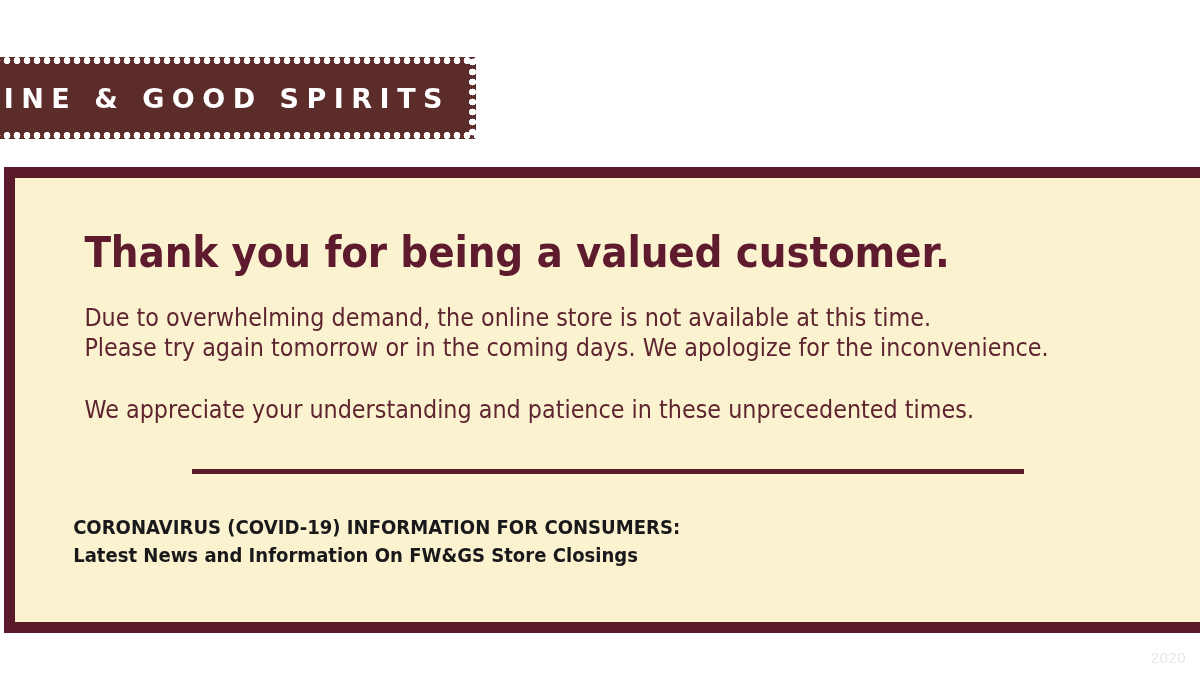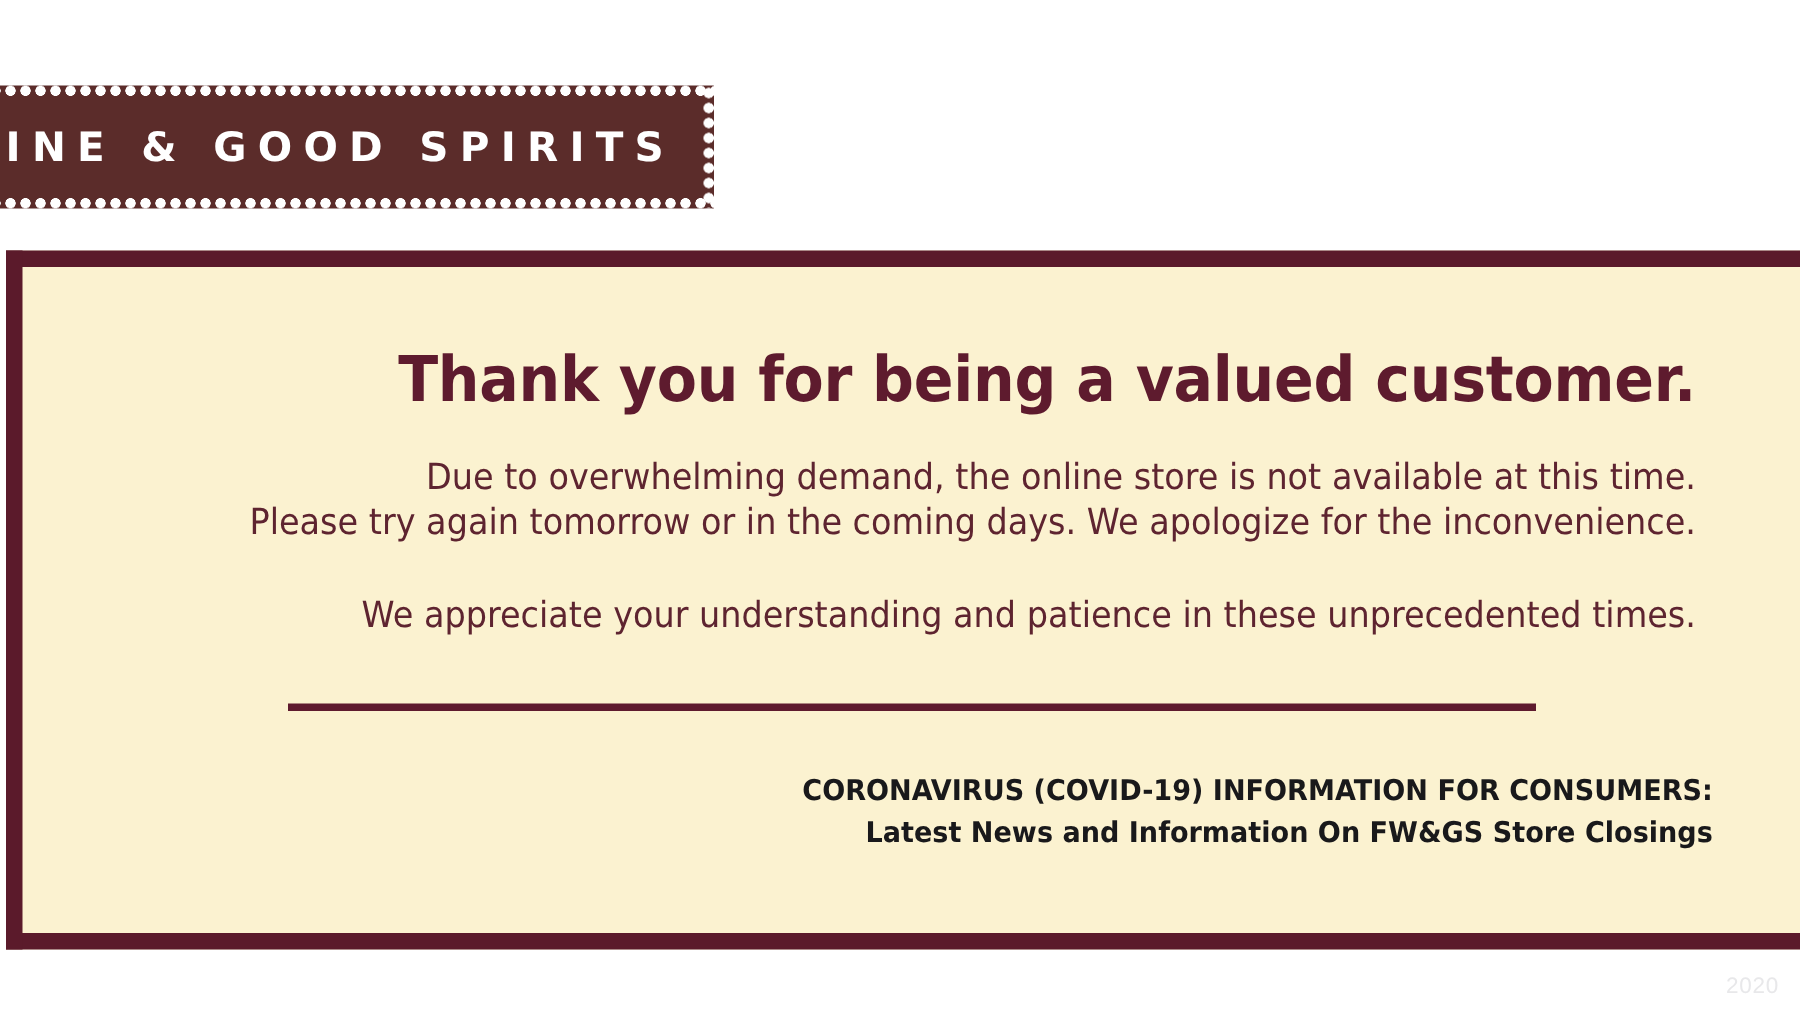--- a/index.html
+++ b/index.html
@@ -98,21 +98,21 @@
     border: 11px solid #5b1a2b;
     border-right: none;
     background: #fbf2d0;
   }
 
   .card-inner {
     width: 100%;
     height: 100%;
     box-sizing: border-box;
     padding: 52px 30px 0 30px;
-    text-align: right;
+    text-align: left;
   }
 
   .headline {
     margin: 0;
     color: #5e1b2e;
     font-family: "DejaVu Sans", sans-serif;
     font-weight: bold;
     font-size: 42px;
     letter-spacing: -0.2px;
     line-height: 1.1;

